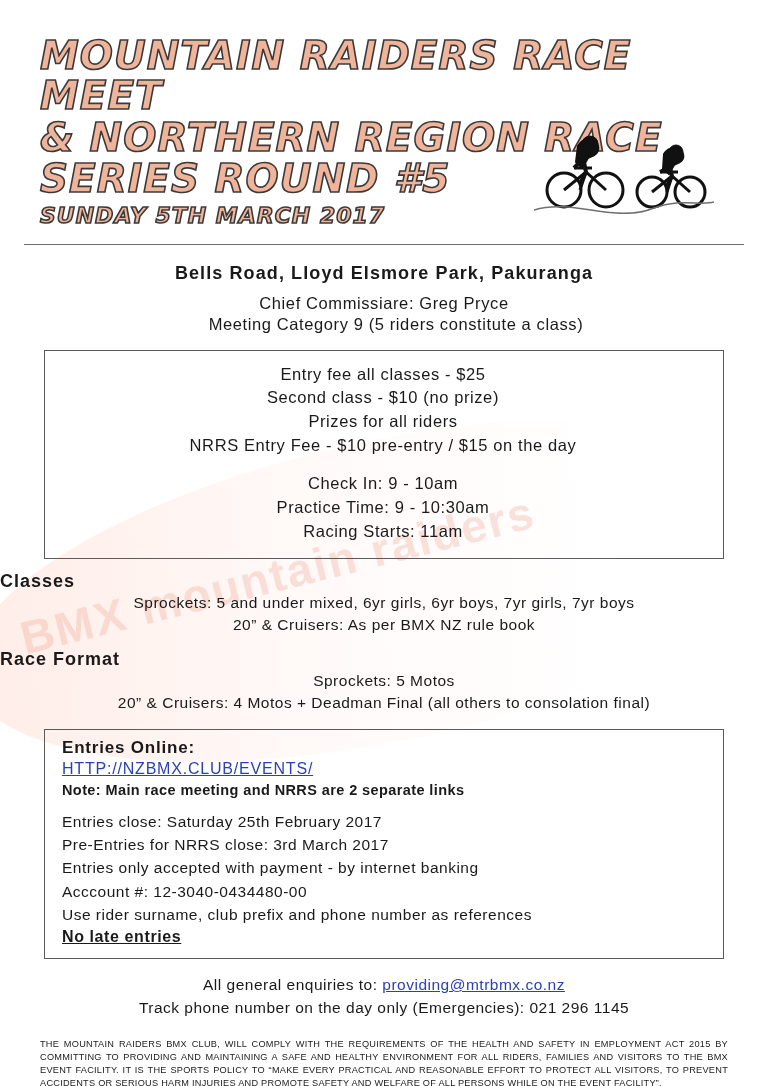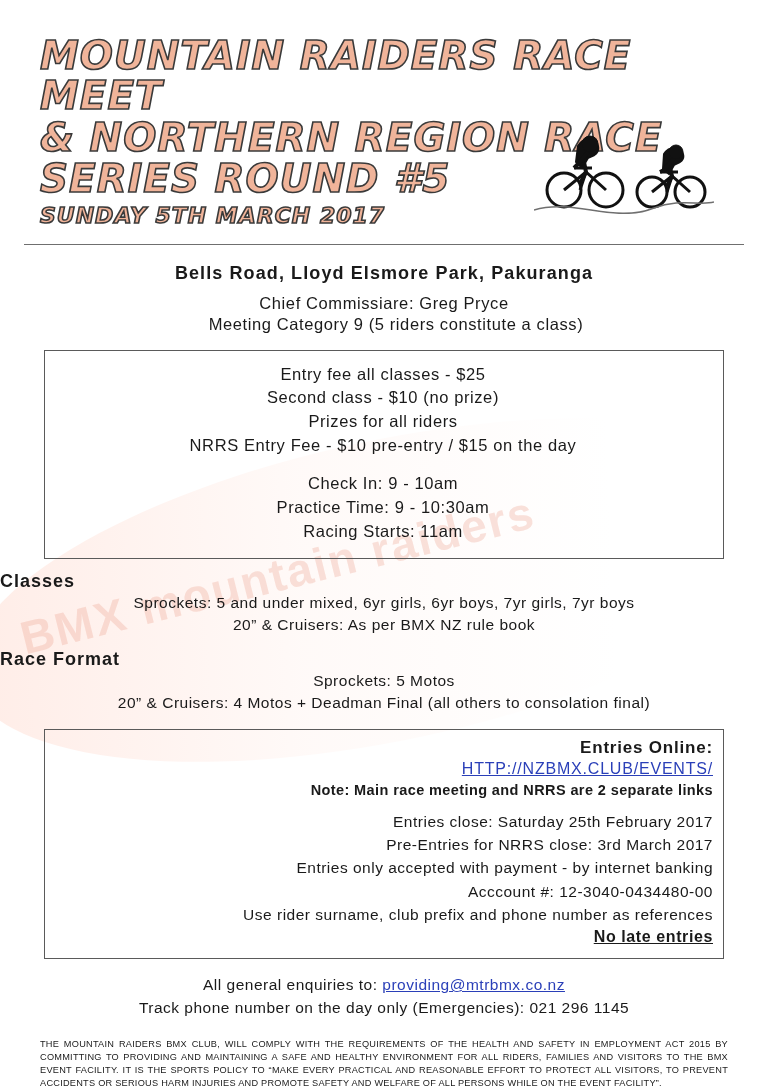--- a/index.html
+++ b/index.html
@@ -141,22 +141,22 @@
     text-align: center;
     font-family: "Liberation Sans", sans-serif;
     font-size: 15.5px;
     letter-spacing: 0.5px;
     line-height: 1.45;
   }
 
   .box2 {
     border: 1px solid #5a5a5a;
     margin: 14px 44px 0 44px;
-    padding: 8px 10px 12px 4px;
-    text-align: right;
+    padding: 8px 10px 12px 17px;
+    text-align: left;
   }
   .box2 .head {
     font-family: "Liberation Sans", sans-serif;
     font-weight: bold;
     font-size: 17px;
     letter-spacing: 0.8px;
   }
   .link {
     color: #2a3fb8;
     text-decoration: underline;

